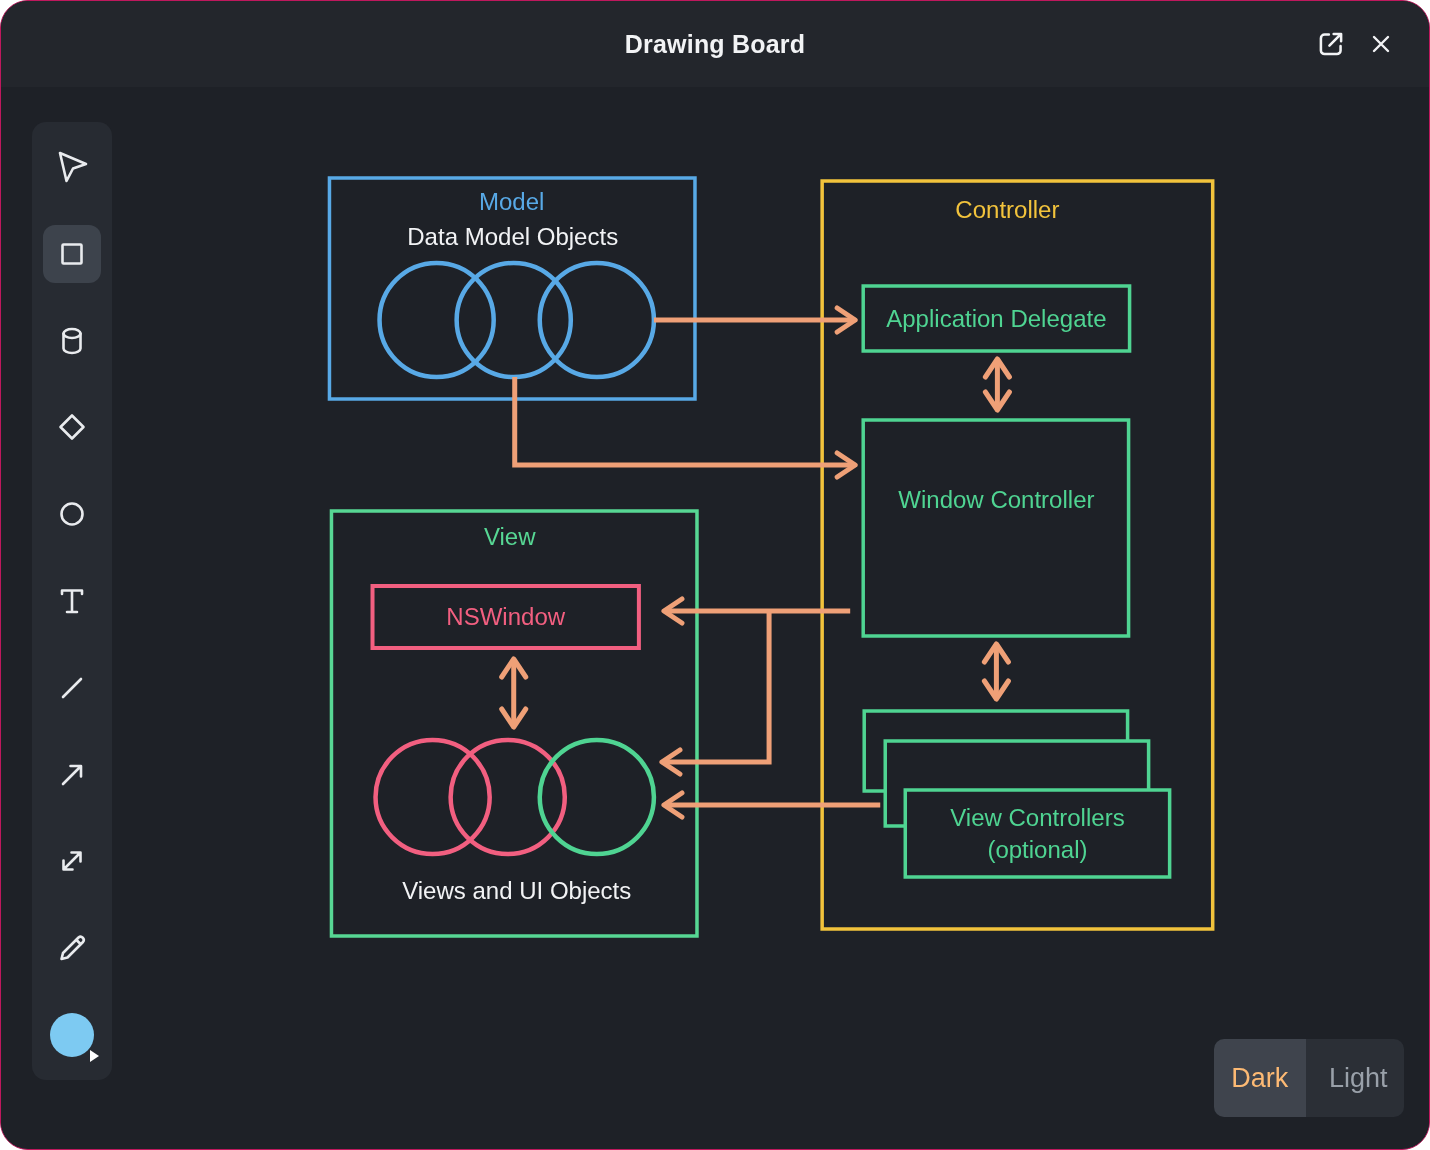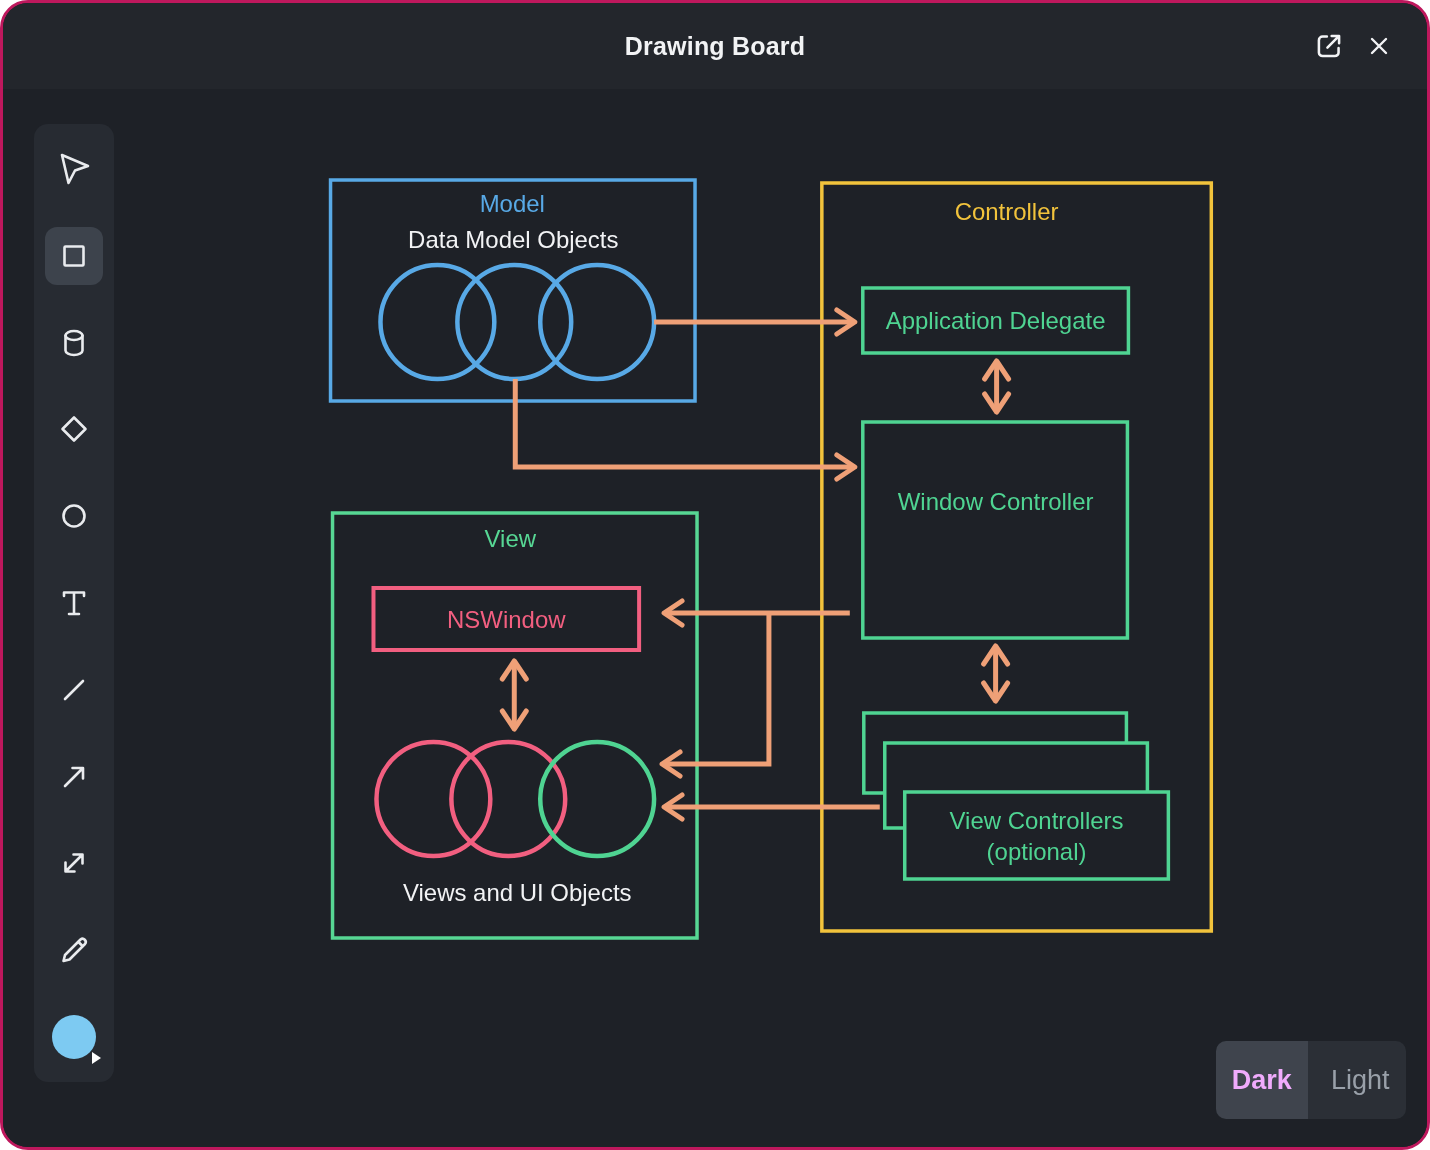--- a/index.html
+++ b/index.html
@@ -1,18 +1,18 @@
 <!DOCTYPE html>
 <html><head>
 <meta charset="utf-8">
 <style>
   html,body{margin:0;padding:0;background:#ffffff;width:1430px;height:1150px;overflow:hidden;
     font-family:"Liberation Sans", sans-serif;}
   .window{position:absolute;left:0;top:0;width:1430px;height:1150px;box-sizing:border-box;
-    border:3px solid #be185d;border-radius:28px;background:#1e2127;overflow:hidden;}
+    border:1px solid #be185d;border-radius:28px;background:#1e2127;overflow:hidden;}
   .titlebar{position:relative;height:86px;background:#23262c;display:flex;align-items:center;justify-content:center;}
   .titlebar .title{color:#f2f3f5;font-size:25px;font-weight:700;letter-spacing:.2px;}
   .tb-btn{position:absolute;top:50%;transform:translateY(-50%);width:40px;height:40px;display:flex;
     align-items:center;justify-content:center;cursor:pointer;}
   .tb-btn.ext{right:78px;} .tb-btn.close{right:28px;}
   .canvas{position:relative;width:100%;height:1060px;background:#1e2127;}
   .diagram{position:absolute;left:0;top:0;width:100%;height:100%;}
   svg text{font-family:"Liberation Sans", sans-serif;font-size:24px;}
   .conn{stroke:#efa077;stroke-width:5;fill:none;}
   
@@ -20,21 +20,21 @@
     display:flex;flex-direction:column;align-items:center;justify-content:space-between;padding:16px 0;box-sizing:border-box;}
   .tool{width:58px;height:58px;border-radius:12px;display:flex;align-items:center;justify-content:center;cursor:pointer;position:relative;}
   .tool.selected{background:#3d434c;}
   .tool svg{stroke:#e9ebee;fill:none;stroke-width:2.6;stroke-linecap:round;stroke-linejoin:round;}
   .swatch-tri{position:absolute;right:2px;bottom:2px;width:0;height:0;border-top:6px solid transparent;
     border-bottom:6px solid transparent;border-left:9px solid #ffffff;}
   
   .theme-toggle{position:absolute;left:1213px;top:952px;width:190px;height:78px;border-radius:10px;overflow:hidden;
     display:flex;cursor:pointer;}
   .theme-opt{flex:1;display:flex;align-items:center;justify-content:center;font-size:27px;}
-  .theme-opt.active{background:#3f444d;color:#f0abfc;font-weight:700;}
+  .theme-opt.active{background:#3f444d;color:#fdba74;font-weight:400;}
   .theme-opt.inactive{background:#2b2f36;color:#99a0a9;font-weight:400;padding-left:7px;}
 </style>
 </head>
 <body>
 
 <div class="window">
 
   <div class="titlebar">
     <div class="title">Drawing Board</div>
     <div class="tb-btn ext">

